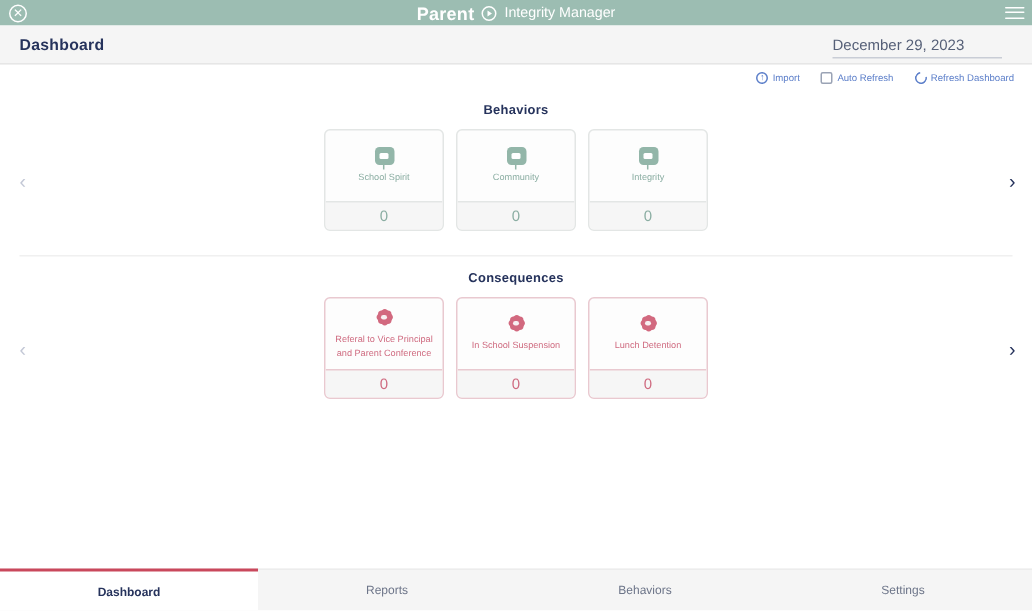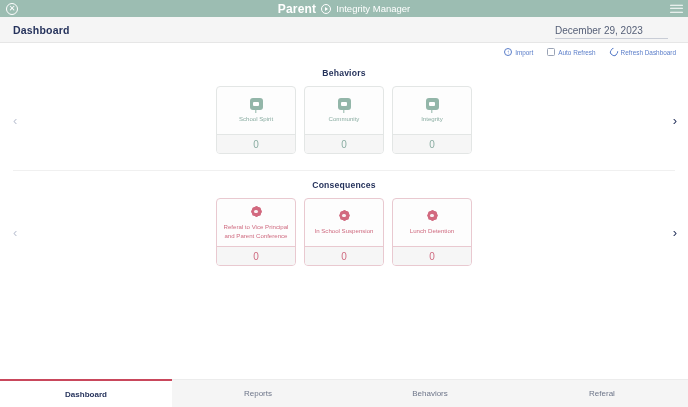--- a/index.html
+++ b/index.html
@@ -285,16 +285,16 @@
 
     </div>
     <div class="arrow left" style="top:46px;">‹</div>
     <div class="arrow right" style="top:46px;">›</div>
   </div>
 
   <div class="bottomnav">
     <div class="navitem active">Dashboard</div>
     <div class="navitem">Reports</div>
     <div class="navitem">Behaviors</div>
-    <div class="navitem">Referal</div>
+    <div class="navitem">Settings</div>
   </div>
 
 </div>
 
 </body></html>

